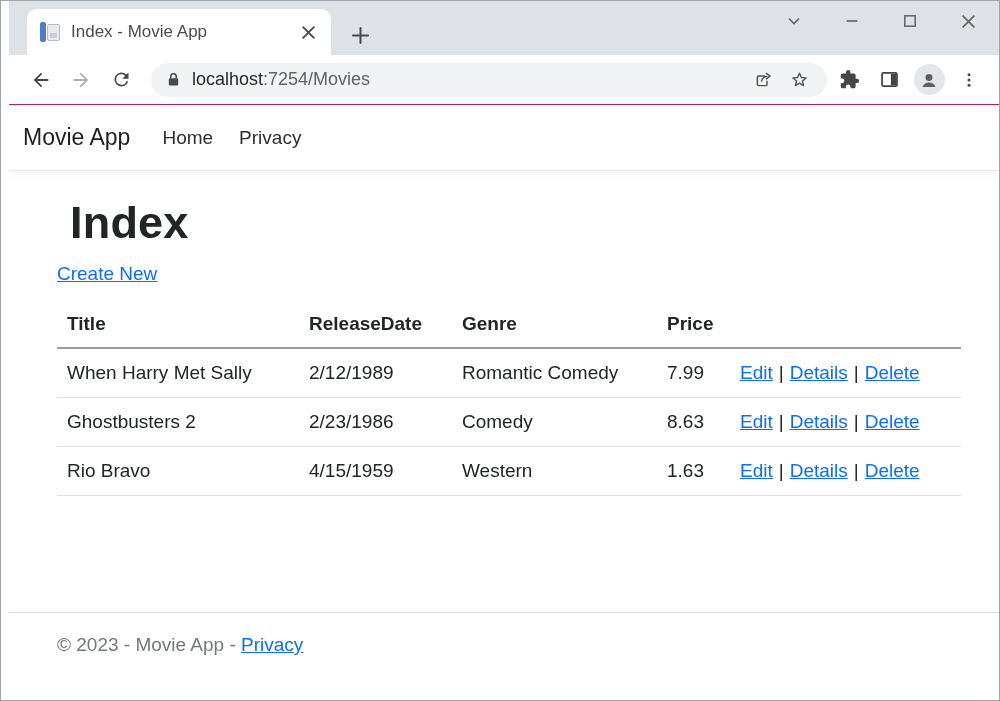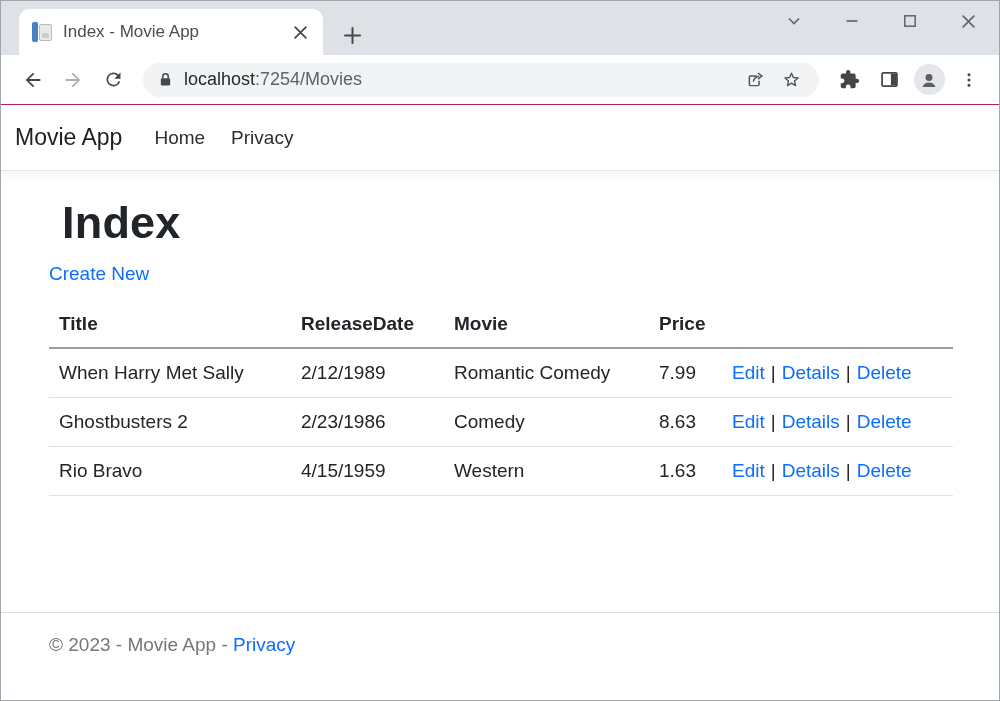--- a/index.html
+++ b/index.html
@@ -6,21 +6,21 @@
   html, body { background: #fff; }
   body {
     width: 1000px; height: 701px;
     font-family: "Liberation Sans", sans-serif;
     color: #212529;
   }
   .window {
     width: 1000px; height: 701px;
     border: 1px solid #a2a6ab;
     display: flex; flex-direction: column;
-    background: #fff; overflow: hidden;
+    background: #fff; overflow: hidden; padding-left: 8px;
   }
 
   
   .tabstrip {
     height: 54px; background: #dee1e6; position: relative; flex: none;
   }
   .tab {
     position: absolute; left: 18px; top: 8px; width: 304px; height: 46px;
     background: #fff; border-radius: 10px 10px 0 0;
     display: flex; align-items: center; padding: 0 10px 0 13px;
@@ -63,21 +63,21 @@
   .navbar {
     height: 66px; flex: none; display: flex; align-items: center; padding: 0 14px;
     background: #fff; border-bottom: 1px solid #e7e7e7;
     box-shadow: 0 3px 9px rgba(0,0,0,0.045);
   }
   .brand { font-size: 23px; color: #1d1f21; text-decoration: none; margin-right: 32px; cursor: pointer; }
   .nav-link { font-size: 19px; color: #2c2e30; text-decoration: none; margin-right: 26px; cursor: pointer; }
 
   .main { width: 904px; margin-left: 48px; flex: none; }
   h1.page-title { font-size: 45px; font-weight: 600; color: #212529; margin: 26px 13px 14px; letter-spacing: 0.2px; }
-  a.blue-link { color: #0d6efd; cursor: pointer; }
+  a.blue-link { color: #0d6efd; text-decoration: underline; cursor: pointer; }
   .create-link { font-size: 19px; display: inline-block; margin-bottom: 2px; }
 
   table.movies { width: 904px; border-collapse: collapse; margin-top: 14px; }
   table.movies th {
     text-align: left; font-size: 19px; font-weight: 700; color: #212529;
     padding: 12px 10px; border-bottom: 2px solid #9b9da1;
   }
   table.movies td {
     font-size: 19px; color: #212529;
     padding: 13px 10px; border-bottom: 1px solid #dee2e6;
@@ -226,21 +226,21 @@
           <col style="width:242px">
             <col style="width:153px">
             <col style="width:205px">
             <col style="width:73px">
             <col style="width:231px">
         </colgroup>
         <thead>
           <tr>
             <th>Title</th>
             <th>ReleaseDate</th>
-            <th>Movie</th>
+            <th>Genre</th>
             <th>Price</th>
             <th></th>
           </tr>
         </thead>
         <tbody>
           <tr>
             <td>When Harry Met Sally</td>
             <td>2/12/1989</td>
             <td>Romantic Comedy</td>
             <td>7.99</td>

